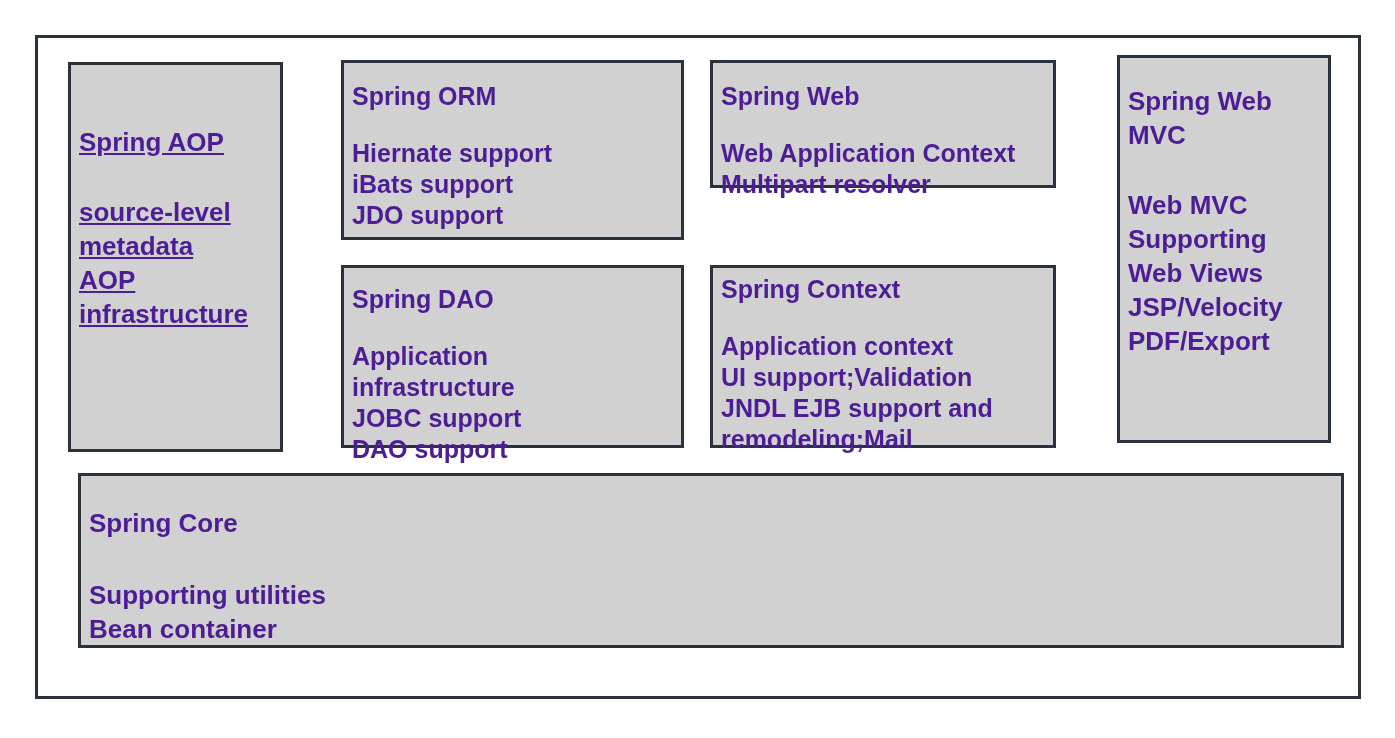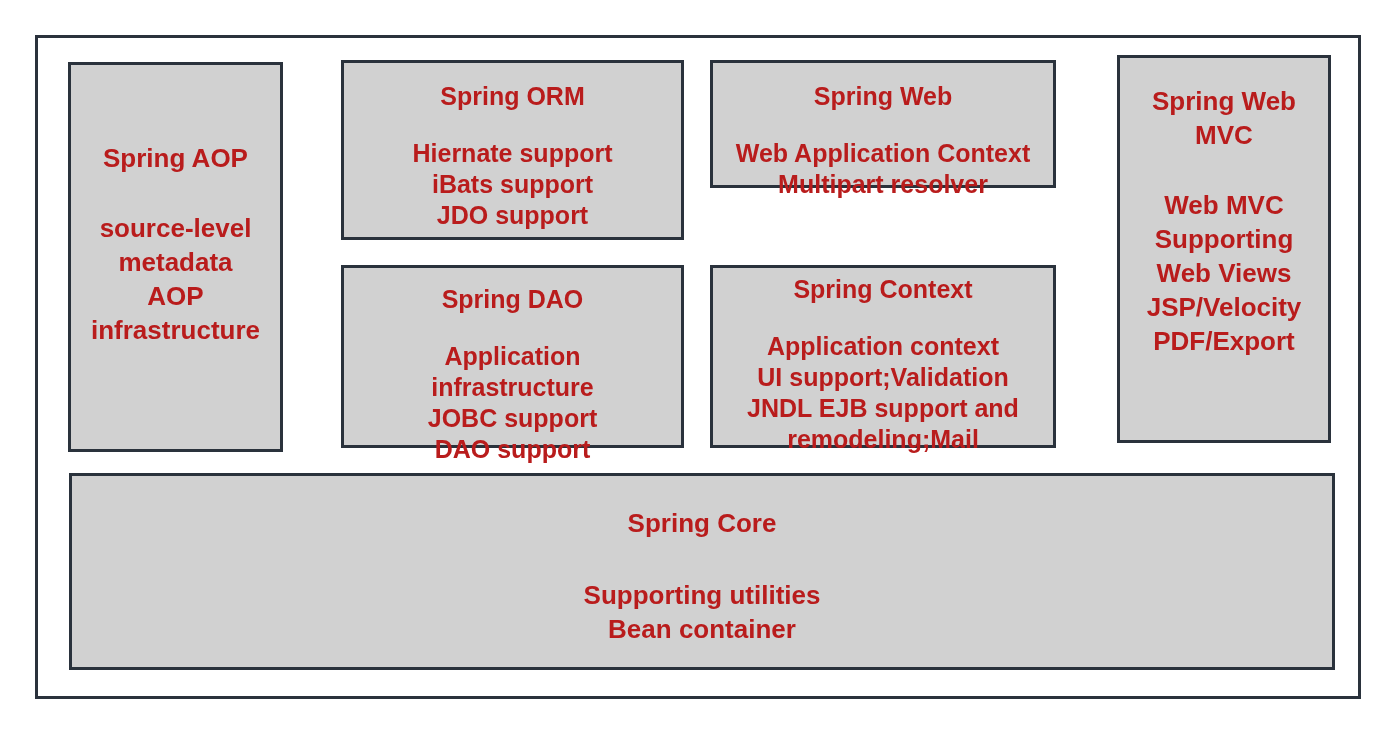--- a/index.html
+++ b/index.html
@@ -23,37 +23,38 @@
     height: 664px;
     border: 3px solid #2a323c;
     box-sizing: border-box;
     background: #ffffff;
   }
   .module-box {
     position: absolute;
     box-sizing: border-box;
     background: #d1d1d1;
     border: 3px solid #2a323c;
-    color: #b91c1c;
+    color: #4c1d95;
     font-weight: bold;
-    text-align: center;
+    text-align: left;
     padding-left: 8px;
     padding-right: 8px;
   }
   .box-title {
     font-weight: bold;
   }
   .box-line {
     font-weight: bold;
   }
   
   .box-aop {
     left: 68px; top: 62px; width: 215px; height: 390px;
     font-size: 26px; line-height: 34px;
-    padding-top: 76px;
+    padding-top: 60px;
+    text-decoration: underline;
   }
   .box-aop .box-title { margin-bottom: 36px; }
   
   .box-orm {
     left: 341px; top: 60px; width: 343px; height: 180px;
     font-size: 25px; line-height: 31px;
     padding-top: 18px;
   }
   .box-orm .box-title { margin-bottom: 26px; }
   
@@ -79,21 +80,21 @@
   .box-context .box-title { margin-bottom: 26px; }
   
   .box-mvc {
     left: 1117px; top: 55px; width: 214px; height: 388px;
     font-size: 26px; line-height: 34px;
     padding-top: 26px;
   }
   .box-mvc .box-title { margin-bottom: 36px; }
   
   .box-core {
-    left: 69px; top: 473px; width: 1266px; height: 197px;
+    left: 78px; top: 473px; width: 1266px; height: 175px;
     font-size: 26px; line-height: 34px;
     padding-top: 30px;
   }
   .box-core .box-title { margin-bottom: 38px; }
 </style>
 </head>
 <body>
 
 <div class="canvas">
   <div class="frame"></div>

